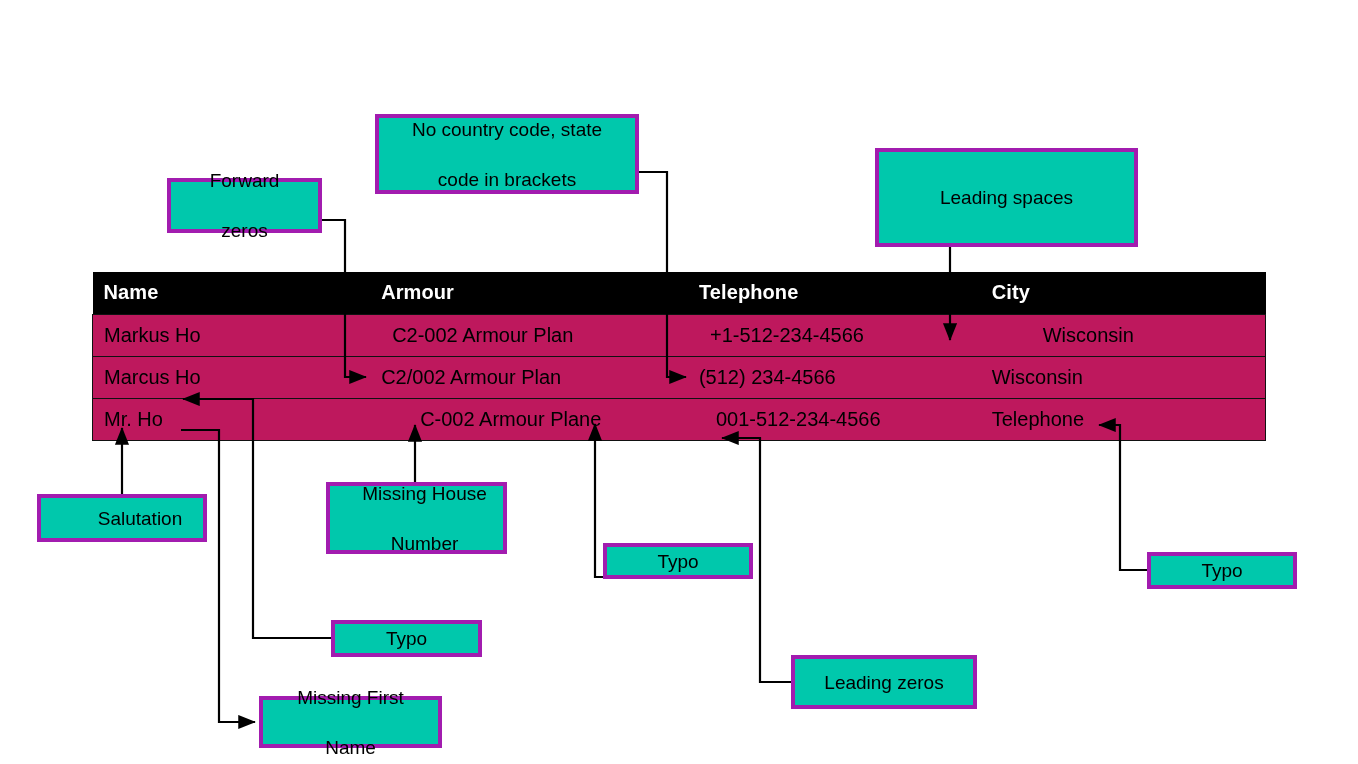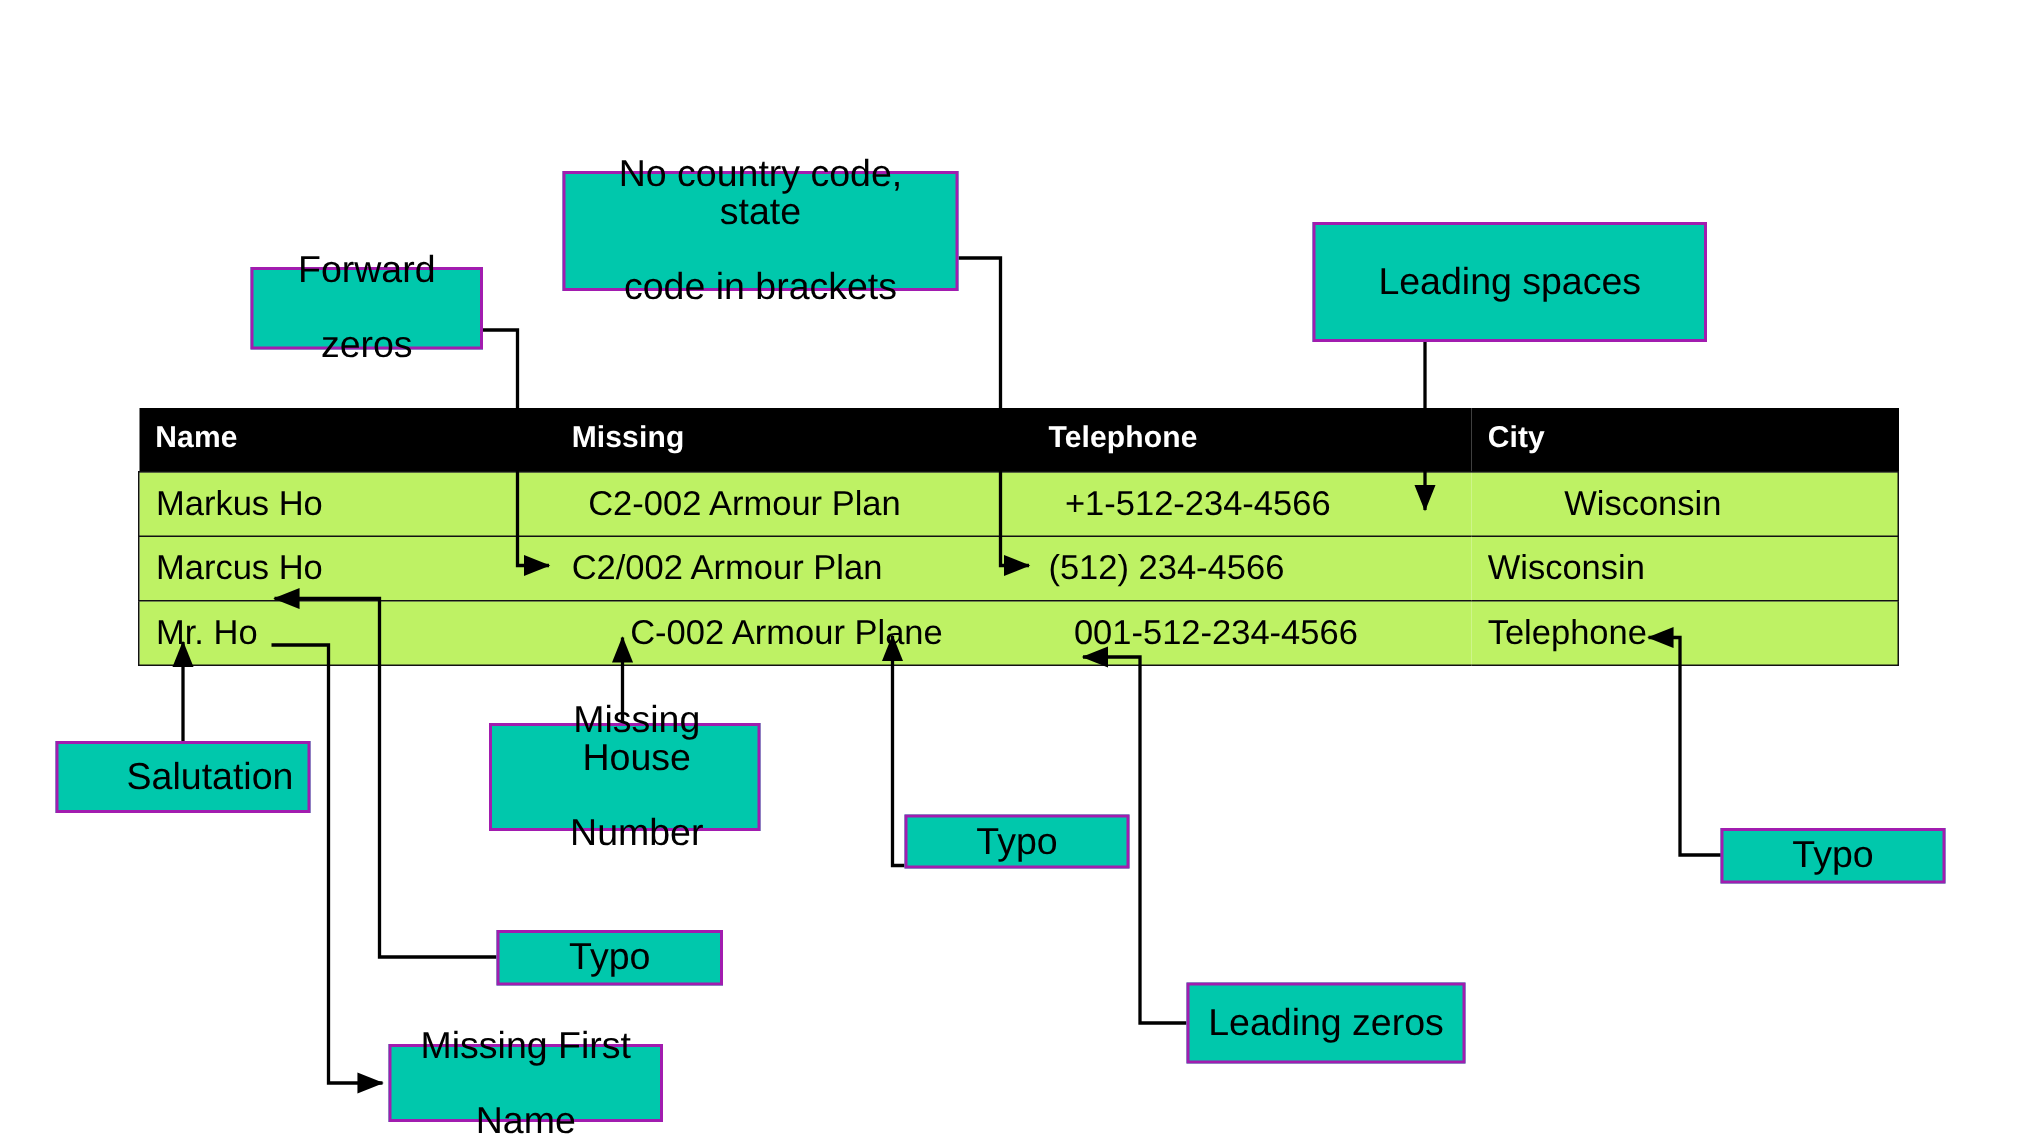--- a/index.html
+++ b/index.html
@@ -51,45 +51,45 @@
     font-weight: bold;
     text-align: left;
     padding: 9px 0 10px 11px;
     border: none;
     letter-spacing: 0.1px;
   }
   .data-table tbody td {
     border: 1px solid #111111;
     border-left: none;
     border-right: none;
-    font-size: 23px;
+    font-size: 20px;
     color: #000000;
     padding: 7px 0 8px 11px;
     height: 26px;
-    background: #bef264;
+    background: #be185d;
     white-space: pre;
   }
   .data-table tbody tr td:first-child { border-left: 1px solid #111111; }
   .data-table tbody tr td:last-child  { border-right: 1px solid #111111; }
   .data-table tbody tr:last-child td  { border-bottom: 1px solid #111111; }
 
   
   .lead-1  { padding-left: 22px !important; }
   .lead-2  { padding-left: 62px !important; }
   .lead-addr3 { padding-left: 50px !important; }
   .lead-tel3  { padding-left: 28px !important; }
 
   
   .callout {
     position: absolute;
     background: #00C8AC;
-    border: 2px solid #a21caf;
+    border: 4px solid #a21caf;
     box-sizing: border-box;
     color: #000000;
-    font-size: 25px;
+    font-size: 19px;
     line-height: 25px;
     display: flex;
     align-items: center;
     justify-content: center;
     text-align: center;
     z-index: 4;
     padding: 0 6px;
   }
   .callout span { display: block; width: 100%; }
 </style>
@@ -129,21 +129,21 @@
   <table class="data-table">
     <colgroup>
       <col class="c-name">
         <col class="c-addr">
         <col class="c-tel">
         <col class="c-city">
     </colgroup>
     <thead>
       <tr>
         <th>Name</th>
-        <th>Missing</th>
+        <th>Armour</th>
         <th>Telephone</th>
         <th>City</th>
       </tr>
     </thead>
     <tbody>
       <tr>
         <td>Markus Ho</td>
         <td class="lead-1">C2-002 Armour Plan</td>
         <td class="lead-1">+1-512-234-4566</td>
         <td class="lead-2">Wisconsin</td>
@@ -170,21 +170,21 @@
     </span>
   </div>
 
   <div class="callout" style="left:375px; top:114px; width:264px; height:80px;">
     <span>
       <span>No country code, state</span><br>
       <span>code in brackets</span>
     </span>
   </div>
 
-  <div class="callout" style="left:875px; top:148px; width:263px; height:80px;">
+  <div class="callout" style="left:875px; top:148px; width:263px; height:99px;">
     <span>Leading spaces</span>
   </div>
 
   <div class="callout" style="left:37px; top:494px; width:170px; height:48px;padding-left:42px;">
     <span>Salutation</span>
   </div>
 
   <div class="callout" style="left:326px; top:482px; width:181px; height:72px;padding-left:22px;">
     <span>
       <span>Missing House</span><br>

